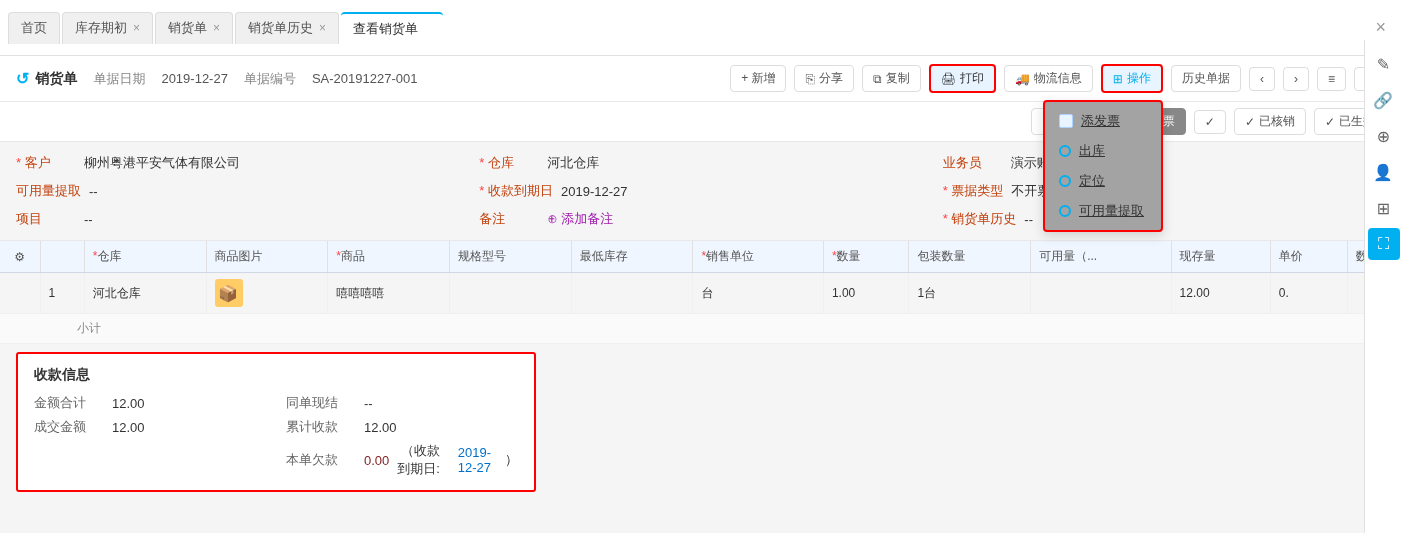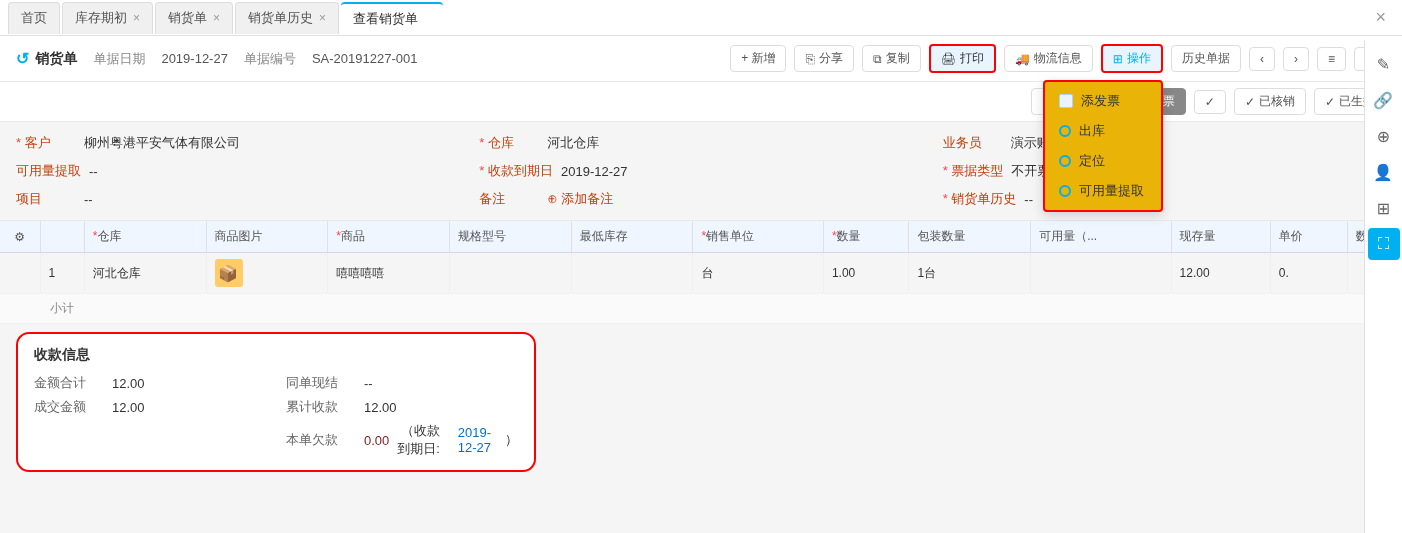--- a/index.html
+++ b/index.html
@@ -1,21 +1,21 @@
 <!DOCTYPE html>
 <html><head>
   <meta charset="utf-8">
   <style>
     * { box-sizing: border-box; margin: 0; padding: 0; }
     body { font-family: 'Microsoft YaHei', Arial, sans-serif; font-size: 13px; background: #f5f5f5; color: #333; }
 
     
     .tab-bar {
       display: flex; align-items: center; background: #fff; border-bottom: 1px solid #e0e0e0;
-      padding: 0 8px; height: 36px; gap: 2px;
+      padding: 0 8px; height: 56px; gap: 2px;
     }
     .tab {
       display: flex; align-items: center; padding: 0 12px; height: 32px; border-radius: 4px 4px 0 0;
       cursor: pointer; font-size: 13px; gap: 6px; color: #555; background: #f0f0f0;
       border: 1px solid #ddd; border-bottom: none;
     }
     .tab.active { background: #fff; color: #333; border-top: 2px solid #00b0f0; }
     .tab-close { font-size: 12px; color: #999; cursor: pointer; }
     .tab-highlight { background: #00c0a0; color: #fff; border: none; }
     .tab-highlight .tab-close { color: rgba(255,255,255,0.8); }
@@ -36,23 +36,23 @@
       display: flex; align-items: center; gap: 4px; padding: 4px 10px; border-radius: 4px;
       border: 1px solid #ddd; background: #fff; cursor: pointer; font-size: 12px; color: #555;
     }
     .btn-action.active { background: #e8f4ff; border-color: #00b0f0; color: #00b0f0; }
     .btn-action.highlighted { background: #e8f4ff; border-color: #ff0000; color: #333; border-width: 2px; }
     .btn-green { background: #e8f8f0; color: #00a060; border: 1px solid #00a060; }
 
     
     .dropdown-wrapper { position: relative; }
     .dropdown-menu {
-      position: absolute; top: 36px; right: 0; background: #eab308; border: 2px solid #ff0000;
+      position: absolute; top: 36px; right: 0; background: #a3a3a3; border: 2px solid #ff0000;
       border-radius: 4px; box-shadow: 0 4px 12px rgba(0,0,0,0.15); z-index: 100;
-      min-width: 120px; padding: 4px 0;
+      min-width: 120px; padding: 4px 0; text-decoration: underline;
     }
     .dropdown-item {
       display: flex; align-items: center; gap: 8px; padding: 6px 14px;
       cursor: pointer; font-size: 13px; color: #333;
     }
     .dropdown-item .icon-sq { width: 14px; height: 14px; background: #e8f4ff; border: 1px solid #aad4ff; border-radius: 2px; display: inline-block; }
     .dropdown-item .icon-circle { width: 12px; height: 12px; border-radius: 50%; border: 2px solid #00b0f0; display: inline-block; }
 
     
     .sub-action-bar {
@@ -63,35 +63,35 @@
       display: flex; align-items: center; gap: 4px; padding: 4px 10px;
       border-radius: 4px; border: 1px solid #ddd; background: #fff; cursor: pointer; font-size: 12px; color: #555;
     }
 
     
     .form-section { padding: 12px 16px; display: grid; grid-template-columns: 1fr 1fr 1fr; gap: 10px 20px; }
     .form-row { display: flex; align-items: center; gap: 8px; }
     .form-label { color: #c2410c; white-space: nowrap; min-width: 60px; }
     .form-label.required::before { content: '* '; color: #ff4444; }
     .form-value { color: #333; }
-    .form-link { color: #c2410c; cursor: pointer; }
+    .form-link { color: #a21caf; cursor: pointer; }
 
     
     .table-wrapper { overflow-x: auto; border-top: 1px solid #e8e8e8; }
     table { width: 100%; border-collapse: collapse; font-size: 12px; }
     thead tr { background: #f0f6ff; }
     th { padding: 7px 8px; text-align: left; font-weight: normal; color: #555; border-right: 1px solid #e0e0e0; border-bottom: 1px solid #d0d8e8; white-space: nowrap; }
     td { padding: 6px 8px; border-right: 1px solid #f0f0f0; border-bottom: 1px solid #f0f0f0; }
     tr.subtotal { background: #fafafa; }
     .col-settings { width: 40px; text-align: center; }
     .product-img { width: 28px; height: 28px; background: #ffcc66; border-radius: 3px; display: flex; align-items: center; justify-content: center; font-size: 16px; }
 
     
     .payment-section {
-      margin: 8px 16px; border: 2px solid #ff0000; border-radius: 13px; padding: 12px 16px;
+      margin: 8px 16px; border: 2px solid #ff0000; border-radius: 3px; padding: 12px 16px;
       background: #fff; max-width: 520px;
     }
     .payment-title { font-weight: bold; font-size: 14px; margin-bottom: 10px; }
     .payment-grid { display: grid; grid-template-columns: 1fr 1fr; gap: 6px 20px; }
     .payment-row { display: flex; align-items: center; gap: 8px; }
     .payment-label { color: #666; min-width: 70px; }
     .payment-value { color: #333; }
     .payment-value.red { color: #7f1d1d; }
     .payment-value.blue-date { color: #0070cc; }
 
@@ -295,21 +295,21 @@
             <td></td>
             <td>台</td>
             <td>1.00</td>
             <td>1台</td>
             <td></td>
             <td>12.00</td>
             <td>0.</td>
             <td></td>
           </tr>
           <tr class="subtotal">
-            <td colspan="14" style="padding-left:50px; color:#888;">小计</td>
+            <td colspan="14" style="padding-left:77px; color:#888;">小计</td>
           </tr>
         </tbody>
       </table>
     </div>
 
     <div class="payment-section">
       <div class="payment-title">收款信息</div>
       <div class="payment-grid">
         <div class="payment-row">
           <span class="payment-label">金额合计</span>

